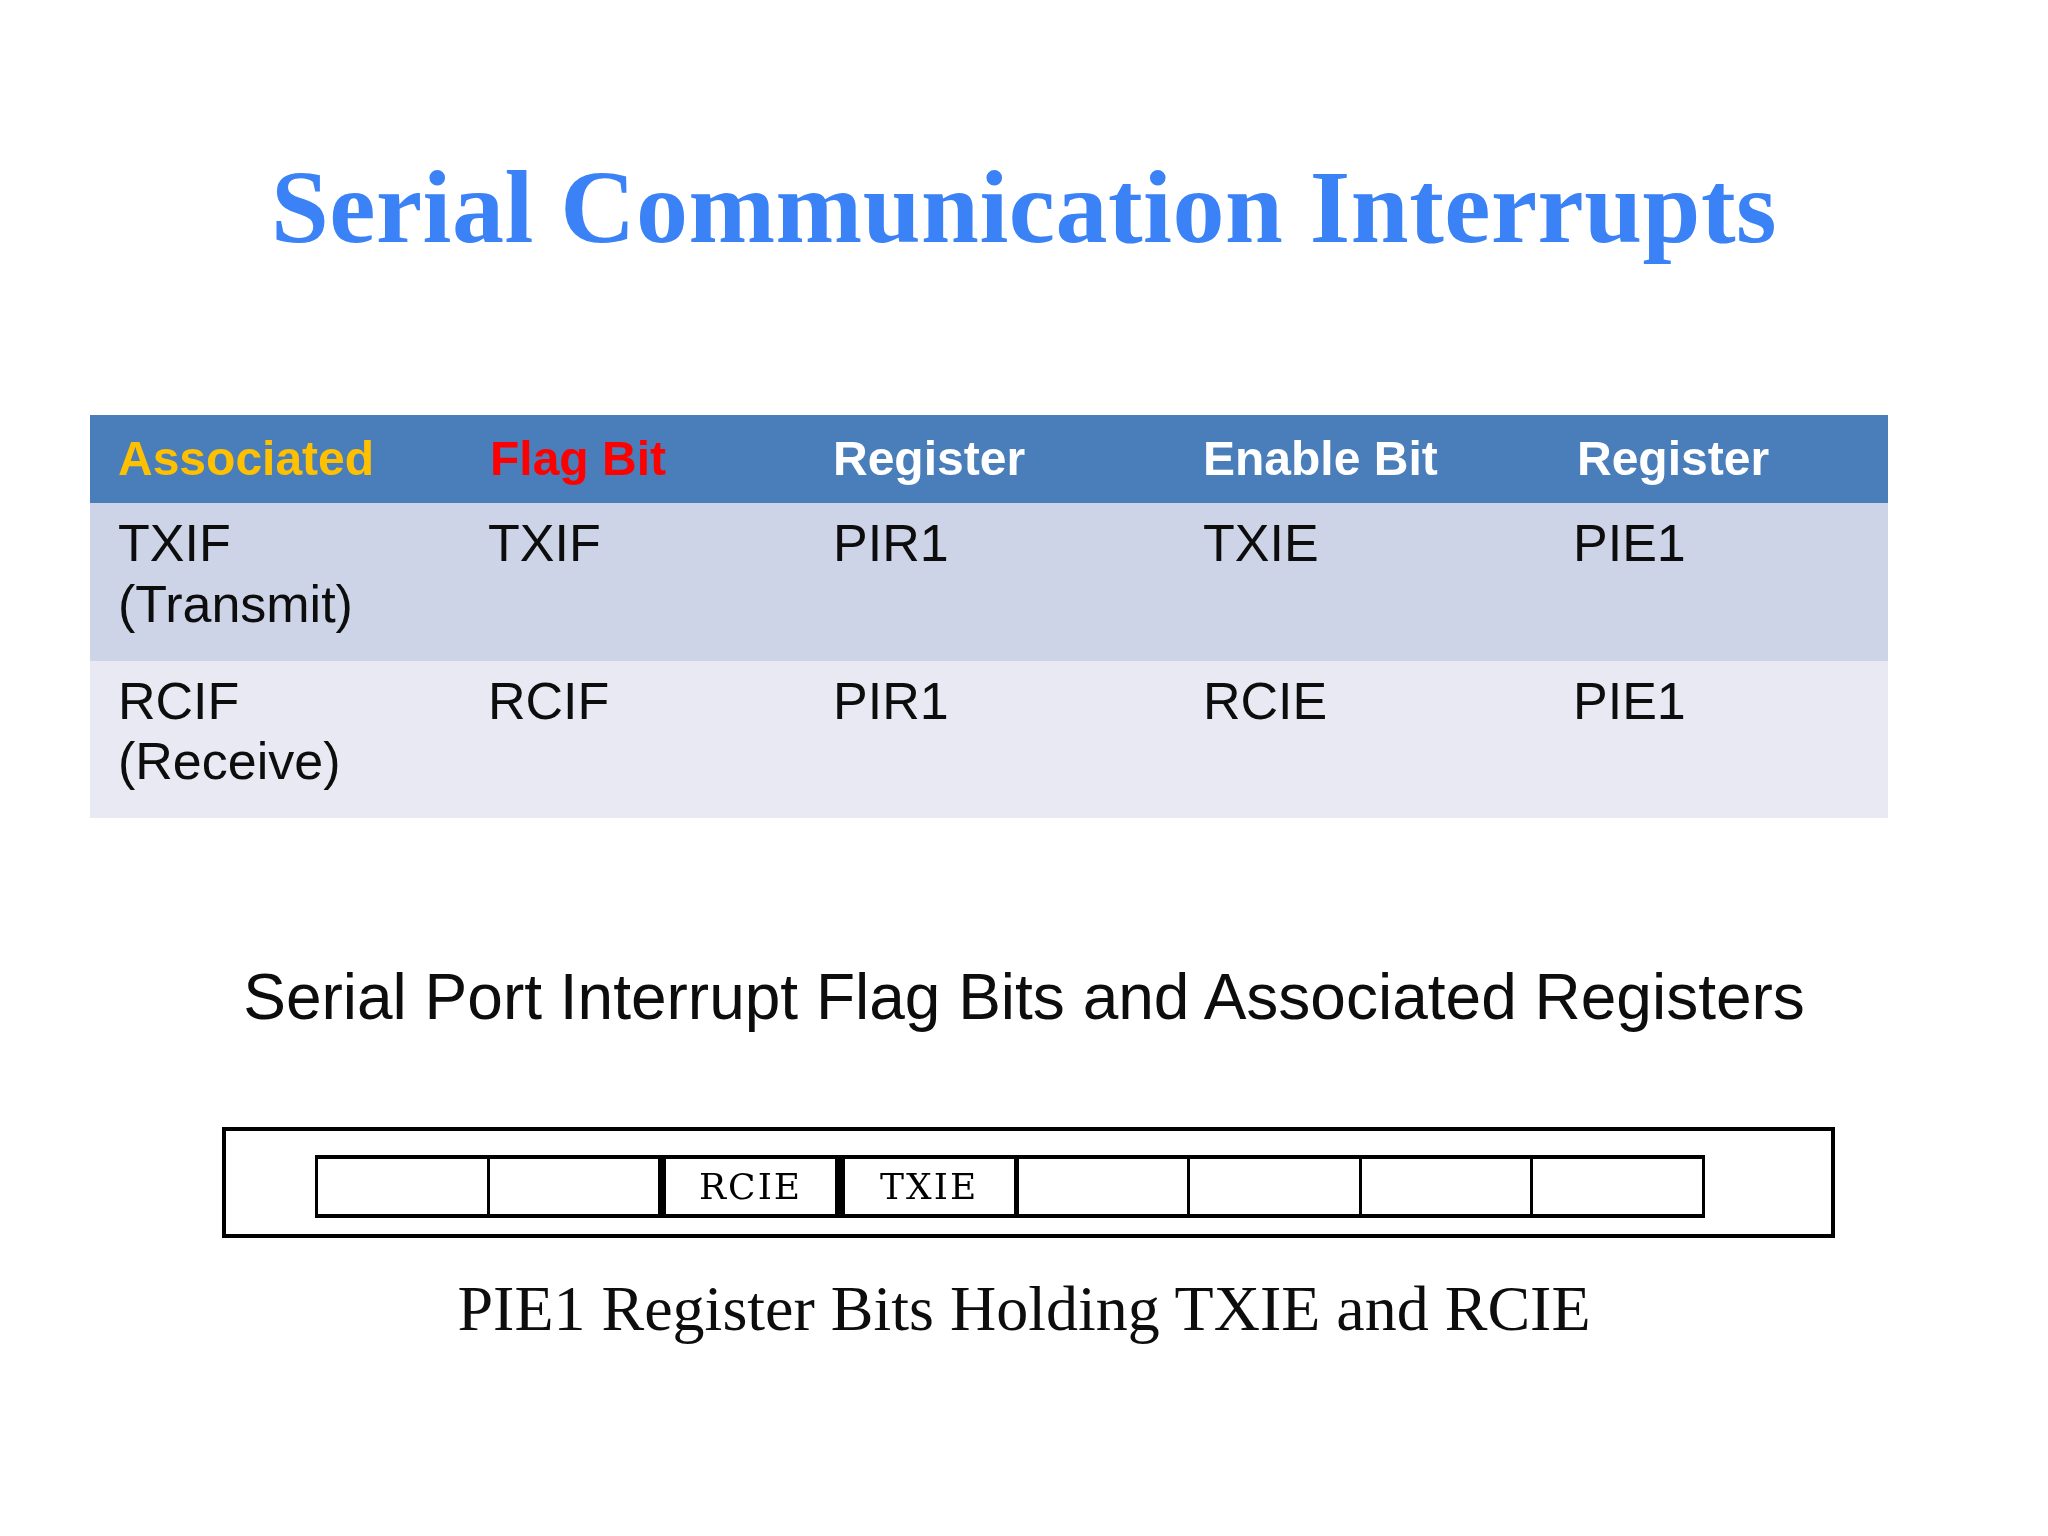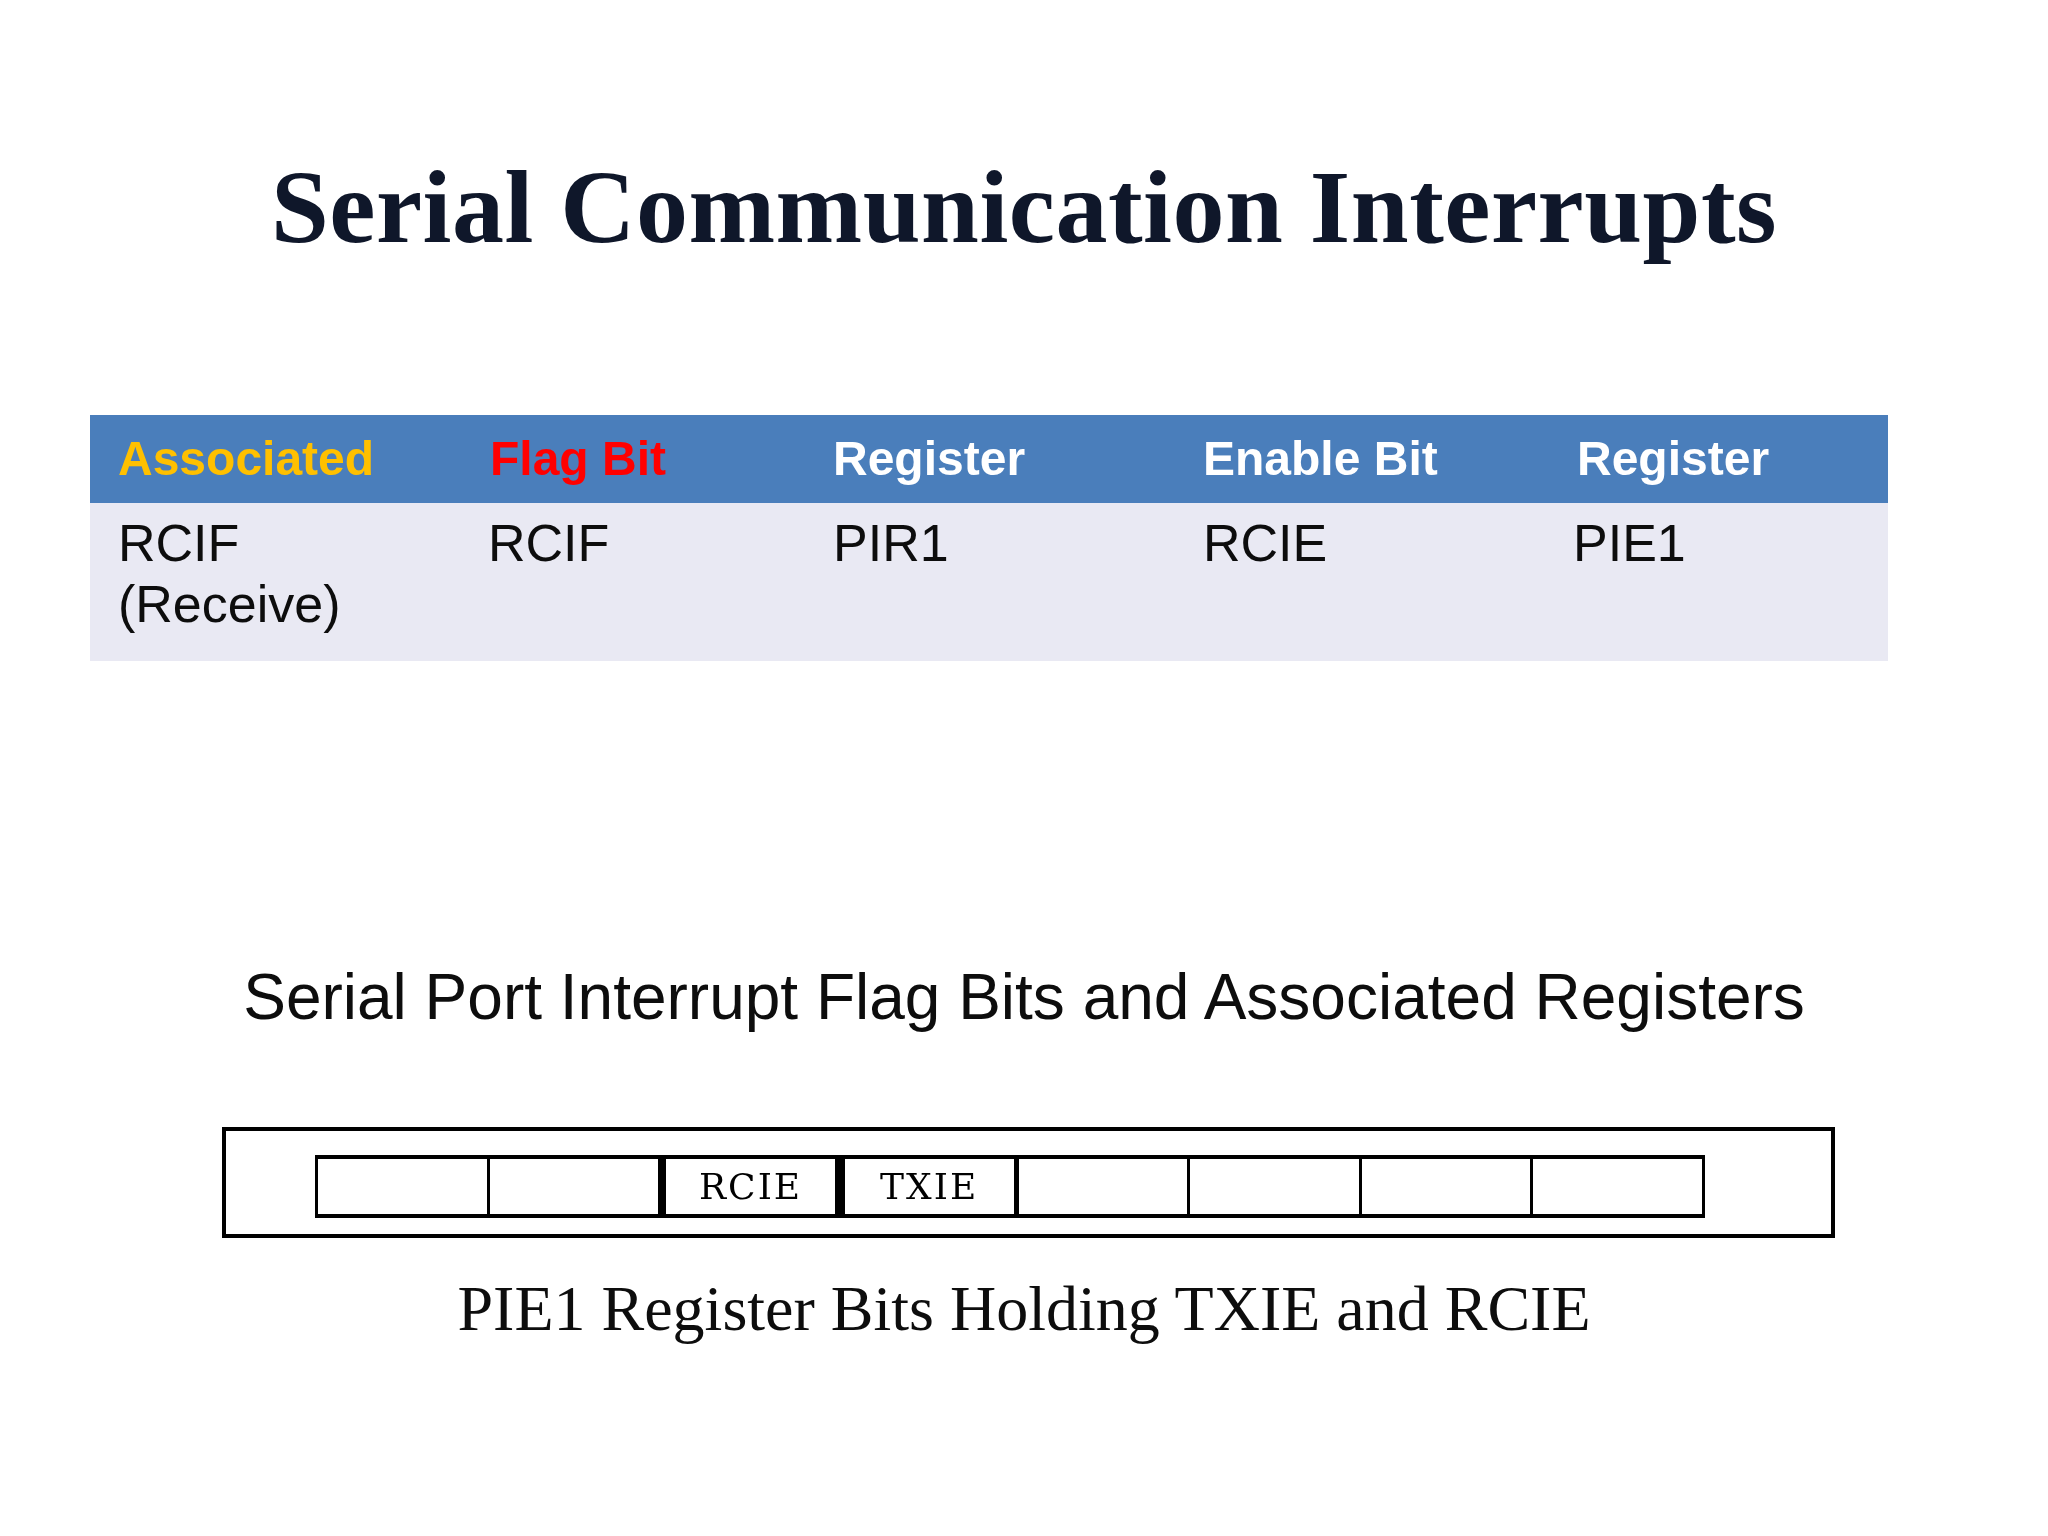--- a/index.html
+++ b/index.html
@@ -133,40 +133,50 @@
   }
   #register-bit-cells .bit-cell:last-child { border-right: none; }
   #register-bit-cells .bit-cell.bit-named {
     border-left: 5px solid #000000;
     border-right: 5px solid #000000;
   }
 </style>
 </head>
 <body>
 
-<div id="slide-title" style="color: #0f172a; font-family: Liberation Serif, serif;">Serial Communication Interrupts</div>
+<div id="slide-title" style="color: #3b82f6; font-family: Liberation Serif, serif;">Serial Communication Interrupts</div>
 
 <table id="interrupt-table">
   <colgroup>
     <col class="c0">
       <col class="c1">
       <col class="c2">
       <col class="c3">
       <col class="c4">
   </colgroup>
   <thead>
     <tr style="background: rgb(74, 126, 187);">
       <th class="hdr-interrupt" style="color: rgb(255, 192, 0);">Associated</th>
       <th class="hdr-flagbit" style="color: rgb(255, 0, 0);">Flag Bit</th>
       <th class="hdr-register1" style="color: rgb(255, 255, 255);">Register</th>
       <th class="hdr-enablebit" style="color: #ffffff;">Enable Bit</th>
       <th class="hdr-register2" style="color: rgb(255, 255, 255);">Register</th>
     </tr>
   </thead>
   <tbody>
+    <tr class="row-alt-a" style="background: rgb(206, 212, 231);">
+      <td>
+        <span class="cell-sub">TXIF</span>
+        <span class="cell-sub">(Transmit)</span>
+      </td>
+      <td>TXIF</td>
+      <td>PIR1</td>
+      <td>TXIE</td>
+      <td>PIE1</td>
+    </tr>
     <tr class="row-alt-b" style="background: rgb(233, 233, 243); border-radius: 25px;">
       <td>
         <span class="cell-sub">RCIF</span>
         <span class="cell-sub">(Receive)</span>
       </td>
       <td>RCIF</td>
       <td>PIR1</td>
       <td>RCIE</td>
       <td>PIE1</td>
     </tr>

